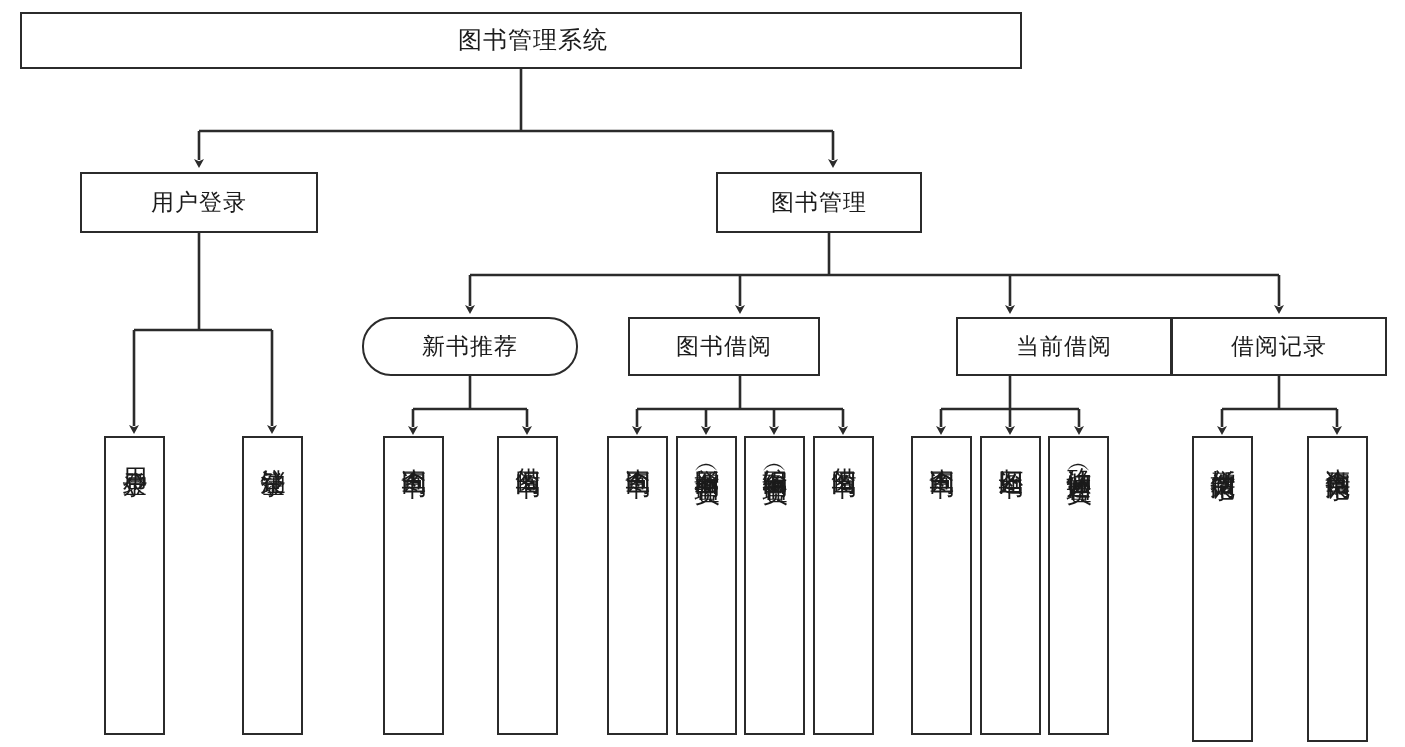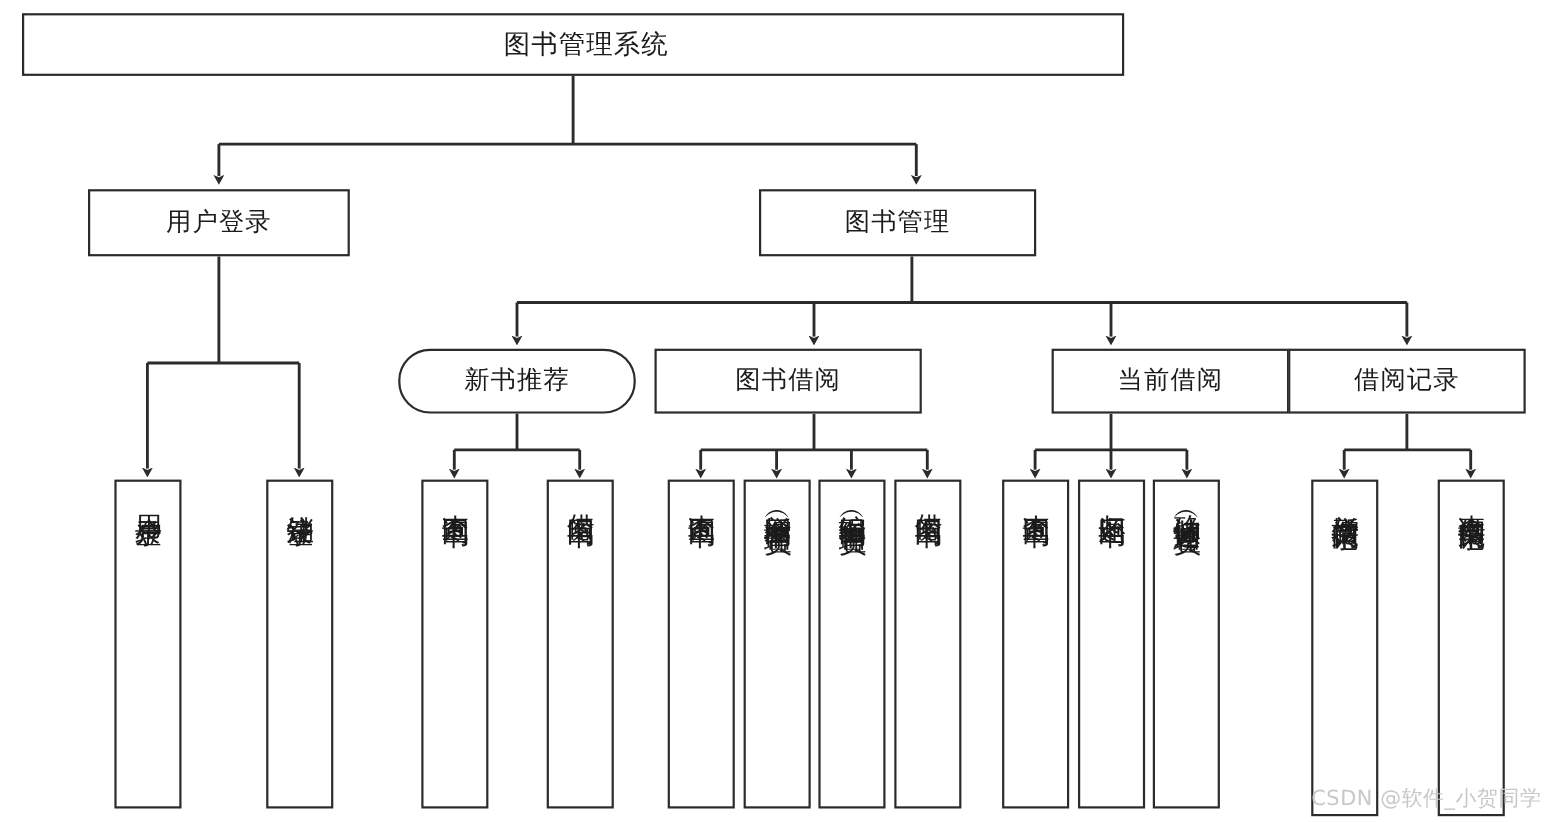--- a/index.html
+++ b/index.html
@@ -122,28 +122,28 @@
     </g>
   </svg>
 
   <div class="node horiz root" style="left:20px; top:12px; width:1002px; height:57px;">
     <span>图书管理系统</span>
   </div>
 
   <div class="node horiz" style="left:80px; top:172px; width:238px; height:61px;">
     <span>用户登录</span>
   </div>
-  <div class="node horiz" style="left:690px; top:172px; width:252px; height:61px;">
+  <div class="node horiz" style="left:716px; top:172px; width:206px; height:61px;">
     <span>图书管理</span>
   </div>
 
   <div class="node horiz" style="left:362px; top:317px; width:216px; height:59px;border-radius:29px;">
     <span>新书推荐</span>
   </div>
-  <div class="node horiz" style="left:595px; top:317px; width:243px; height:59px;">
+  <div class="node horiz" style="left:628px; top:317px; width:192px; height:59px;font-family:Liberation Serif, serif;">
     <span>图书借阅</span>
   </div>
   <div class="node horiz" style="left:956px; top:317px; width:216px; height:59px;">
     <span>当前借阅</span>
   </div>
   <div class="node horiz" style="left:1171px; top:317px; width:216px; height:59px;">
     <span>借阅记录</span>
   </div>
 
   <div class="node leaf" style="left:104px; top:436px; width:61px; height:299px;">
@@ -183,15 +183,14 @@
     <span class="vtext">确认归还（管理员）</span>
   </div>
 
   <div class="node leaf" style="left:1192px; top:436px; width:61px; height:306px;">
     <span class="vtext">新增借阅记录</span>
   </div>
   <div class="node leaf" style="left:1307px; top:436px; width:61px; height:306px;">
     <span class="vtext">查询借阅记录</span>
   </div>
 
-  <div class="watermark" style="left:1192px; top:713px;">CSDN @软件_小贺同学</div>
 
 </div>
 
 </body></html>

